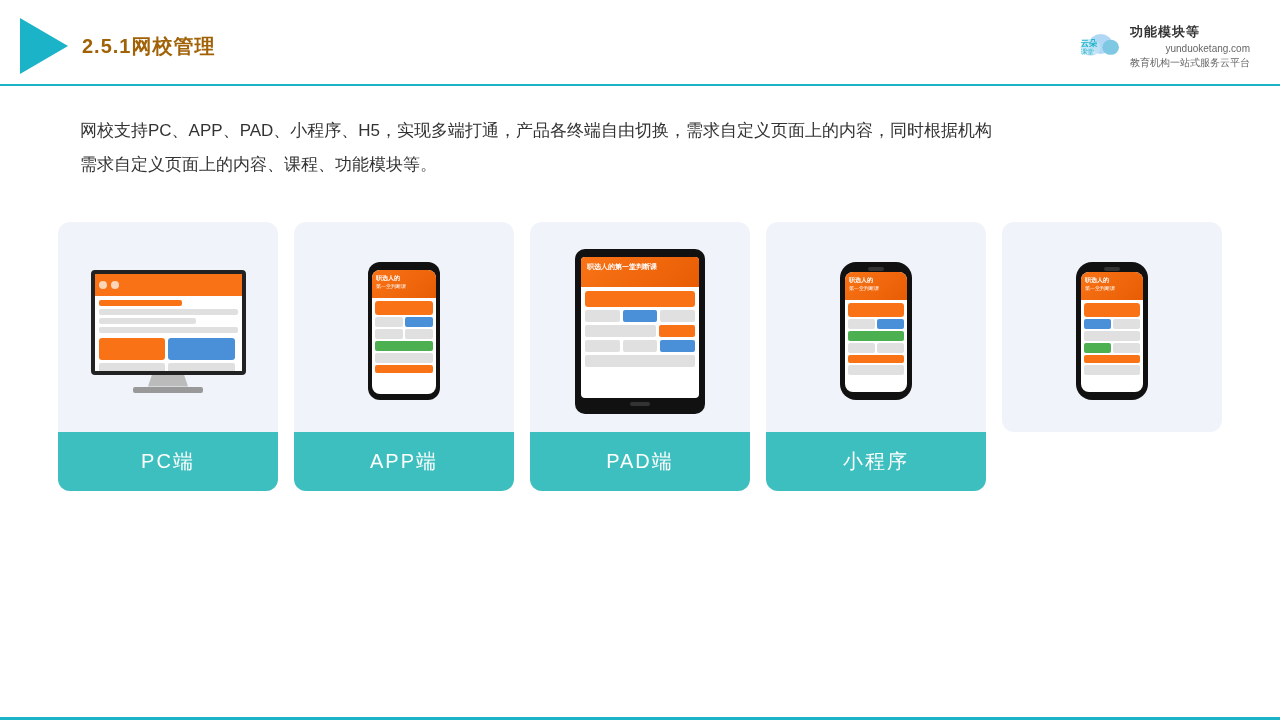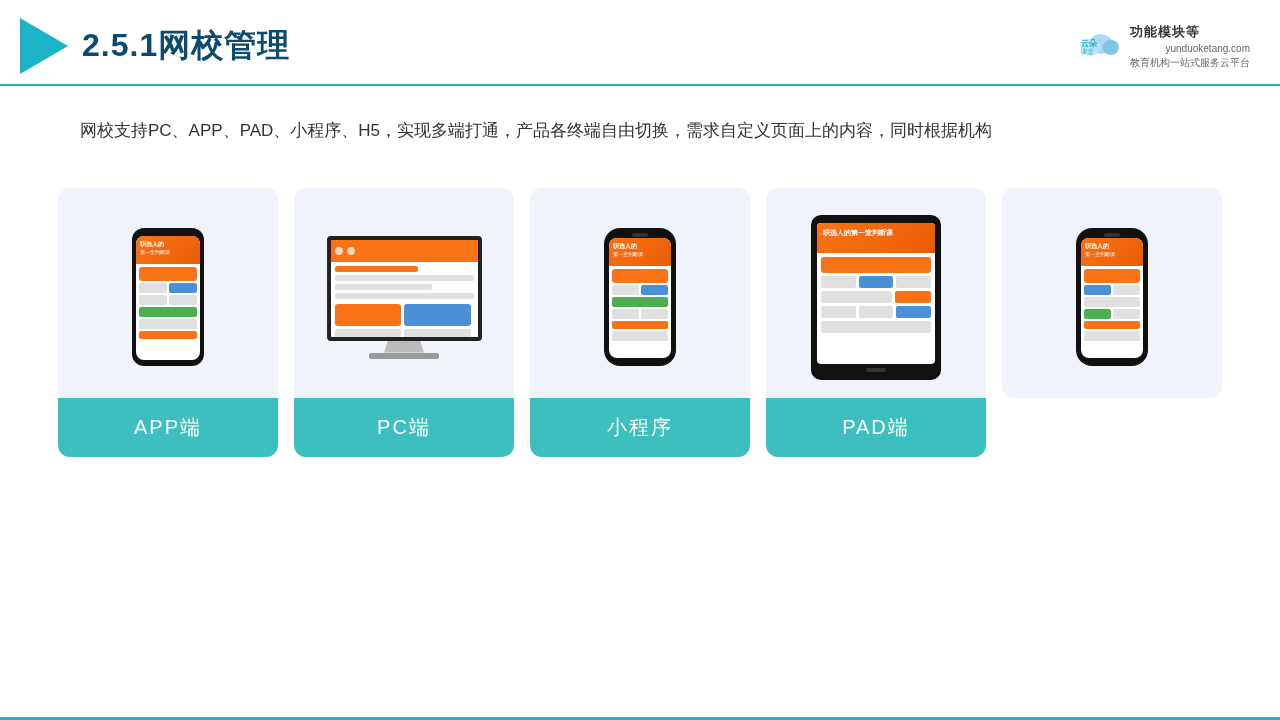--- a/index.html
+++ b/index.html
@@ -25,23 +25,23 @@
       gap: 14px;
     }
     .play-icon {
       width: 0;
       height: 0;
       border-top: 28px solid transparent;
       border-bottom: 28px solid transparent;
       border-left: 48px solid #1ab3c8;
     }
     .header-title {
-      font-size: 32px;
+      font-size: 20px;
       font-weight: bold;
-      color: #0c4a6e;
+      color: #a16207;
       letter-spacing: 1px;
     }
     .header-right {
       display: flex;
       flex-direction: column;
       align-items: center;
     }
     .logo-cloud {
       display: flex;
       align-items: center;
@@ -370,23 +370,56 @@
         <div class="logo-text">功能模块等</div>
         <div class="logo-sub">yunduoketang.com</div>
         <div class="logo-sub">教育机构一站式服务云平台</div>
       </div>
     </div>
   </div>
 </div>
 
 <div class="description">
   <p>网校支持PC、APP、PAD、小程序、H5，实现多端打通，产品各终端自由切换，需求自定义页面上的内容，同时根据机构</p>
+  <p>需求自定义页面上的内容、课程、功能模块等。</p>
 </div>
 
 <div class="cards-section">
+
+  <div class="card">
+    <div class="card-image-area">
+      <div class="pc-mockup">
+        <div class="pc-screen">
+          <div class="pc-screen-inner">
+            <div class="pc-screen-bar">
+              <div style="width:8px;height:8px;border-radius:50%;background:#fff;opacity:0.7;"></div>
+              <div style="width:8px;height:8px;border-radius:50%;background:#fff;opacity:0.7;margin-left:2px;"></div>
+            </div>
+            <div class="pc-content-lines">
+              <div class="pc-line accent"></div>
+              <div class="pc-line"></div>
+              <div class="pc-line short"></div>
+              <div class="pc-line"></div>
+              <div style="display:flex;gap:3px;margin-top:5px;">
+                <div style="width:48%;height:22px;background:#f97316;border-radius:3px;"></div>
+                <div style="width:48%;height:22px;background:#4a90d9;border-radius:3px;"></div>
+              </div>
+              <div style="display:flex;gap:3px;margin-top:3px;">
+                <div style="width:48%;height:12px;background:#e0e0e0;border-radius:2px;"></div>
+                <div style="width:48%;height:12px;background:#e0e0e0;border-radius:2px;"></div>
+              </div>
+            </div>
+          </div>
+        </div>
+        <div class="pc-stand"></div>
+        <div class="pc-base"></div>
+      </div>
+    </div>
+    <div class="card-label">PC端</div>
+  </div>
 
   <div class="card">
     <div class="card-image-area">
       <div class="phone-mockup">
         <div class="phone-body">
           <div class="phone-notch"></div>
           <div class="phone-screen">
             <div class="phone-screen-top">
               <div style="padding:4px 4px 0;color:#fff;font-size:6px;font-weight:bold;">职选人的</div>
               <div style="padding:0 4px;color:#fff;font-size:5px;">第一堂判断课</div>
@@ -415,48 +448,54 @@
             </div>
           </div>
         </div>
       </div>
     </div>
     <div class="card-label">APP端</div>
   </div>
 
   <div class="card">
     <div class="card-image-area">
-      <div class="pc-mockup">
-        <div class="pc-screen">
-          <div class="pc-screen-inner">
-            <div class="pc-screen-bar">
-              <div style="width:8px;height:8px;border-radius:50%;background:#fff;opacity:0.7;"></div>
-              <div style="width:8px;height:8px;border-radius:50%;background:#fff;opacity:0.7;margin-left:2px;"></div>
-            </div>
-            <div class="pc-content-lines">
-              <div class="pc-line accent"></div>
-              <div class="pc-line"></div>
-              <div class="pc-line short"></div>
-              <div class="pc-line"></div>
-              <div style="display:flex;gap:3px;margin-top:5px;">
-                <div style="width:48%;height:22px;background:#f97316;border-radius:3px;"></div>
-                <div style="width:48%;height:22px;background:#4a90d9;border-radius:3px;"></div>
-              </div>
-              <div style="display:flex;gap:3px;margin-top:3px;">
-                <div style="width:48%;height:12px;background:#e0e0e0;border-radius:2px;"></div>
-                <div style="width:48%;height:12px;background:#e0e0e0;border-radius:2px;"></div>
+      <div class="pad-mockup">
+        <div class="pad-body">
+          <div class="pad-screen">
+            <div class="pad-screen-top">
+              <div style="padding:5px 6px 0;color:#fff;font-size:7px;font-weight:bold;">职选人的第一堂判断课</div>
+            </div>
+            <div class="pad-content">
+              <div class="pad-row">
+                <div class="pad-block orange" style="height:16px;border-radius:3px;"></div>
+              </div>
+              <div class="pad-row">
+                <div class="pad-block" style="flex:1;"></div>
+                <div class="pad-block blue" style="flex:1;"></div>
+                <div class="pad-block" style="flex:1;"></div>
+              </div>
+              <div class="pad-row">
+                <div class="pad-block" style="flex:2;"></div>
+                <div class="pad-block orange" style="flex:1;"></div>
+              </div>
+              <div class="pad-row">
+                <div class="pad-block" style="flex:1;"></div>
+                <div class="pad-block" style="flex:1;"></div>
+                <div class="pad-block blue" style="flex:1;"></div>
+              </div>
+              <div class="pad-row">
+                <div class="pad-block" style="flex:3;"></div>
               </div>
             </div>
           </div>
+          <div class="pad-home"></div>
         </div>
-        <div class="pc-stand"></div>
-        <div class="pc-base"></div>
       </div>
     </div>
-    <div class="card-label">PC端</div>
+    <div class="card-label">PAD端</div>
   </div>
 
   <div class="card">
     <div class="card-image-area">
       <div class="phone-mockup">
         <div class="mini-phone-body">
           <div class="mini-phone-notch"></div>
           <div class="mini-phone-screen">
             <div class="mini-phone-top">
               <div style="padding:4px 4px 0;color:#fff;font-size:6px;font-weight:bold;">职选人的</div>
@@ -486,58 +525,20 @@
             </div>
           </div>
         </div>
       </div>
     </div>
     <div class="card-label">小程序</div>
   </div>
 
   <div class="card">
     <div class="card-image-area">
-      <div class="pad-mockup">
-        <div class="pad-body">
-          <div class="pad-screen">
-            <div class="pad-screen-top">
-              <div style="padding:5px 6px 0;color:#fff;font-size:7px;font-weight:bold;">职选人的第一堂判断课</div>
-            </div>
-            <div class="pad-content">
-              <div class="pad-row">
-                <div class="pad-block orange" style="height:16px;border-radius:3px;"></div>
-              </div>
-              <div class="pad-row">
-                <div class="pad-block" style="flex:1;"></div>
-                <div class="pad-block blue" style="flex:1;"></div>
-                <div class="pad-block" style="flex:1;"></div>
-              </div>
-              <div class="pad-row">
-                <div class="pad-block" style="flex:2;"></div>
-                <div class="pad-block orange" style="flex:1;"></div>
-              </div>
-              <div class="pad-row">
-                <div class="pad-block" style="flex:1;"></div>
-                <div class="pad-block" style="flex:1;"></div>
-                <div class="pad-block blue" style="flex:1;"></div>
-              </div>
-              <div class="pad-row">
-                <div class="pad-block" style="flex:3;"></div>
-              </div>
-            </div>
-          </div>
-          <div class="pad-home"></div>
-        </div>
-      </div>
-    </div>
-    <div class="card-label">PAD端</div>
-  </div>
-
-  <div class="card">
-    <div class="card-image-area">
       <div class="phone-mockup">
         <div class="mini-phone-body">
           <div class="mini-phone-notch"></div>
           <div class="mini-phone-screen">
             <div class="mini-phone-top">
               <div style="padding:4px 4px 0;color:#fff;font-size:6px;font-weight:bold;">职选人的</div>
               <div style="padding:0 4px;color:#fff;font-size:5px;">第一堂判断课</div>
             </div>
             <div class="mini-phone-content">
               <div class="mini-row">

